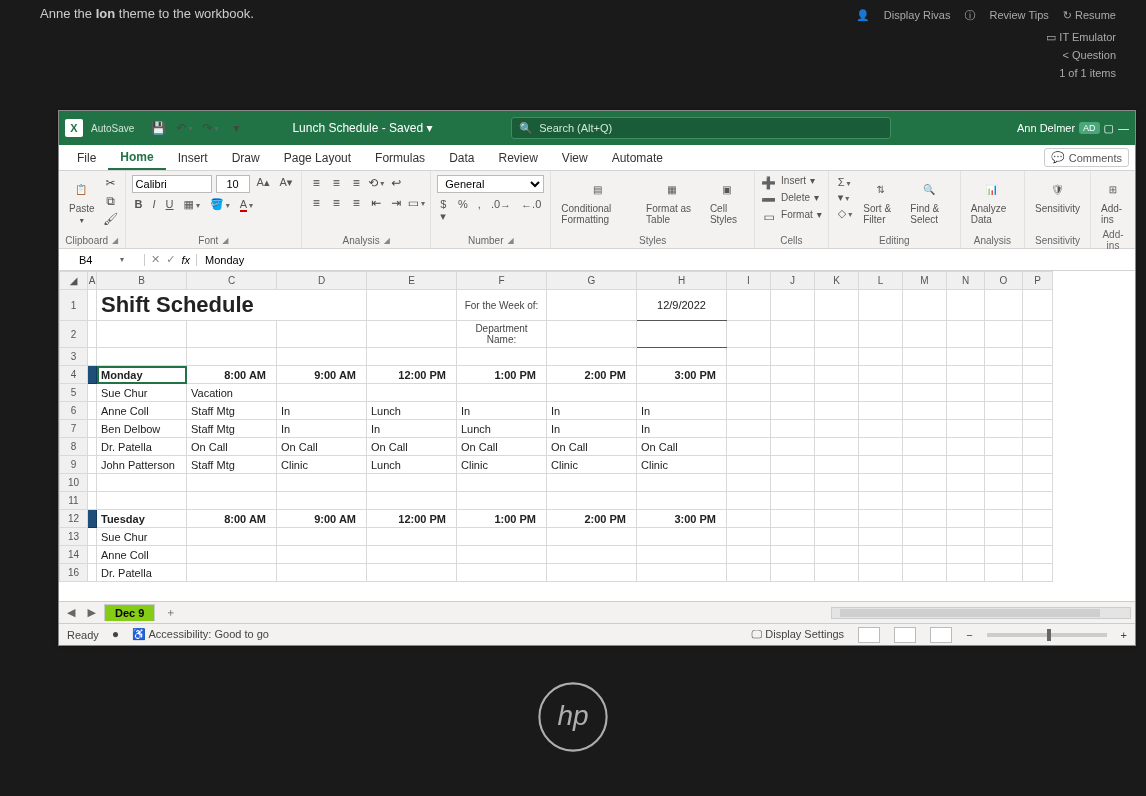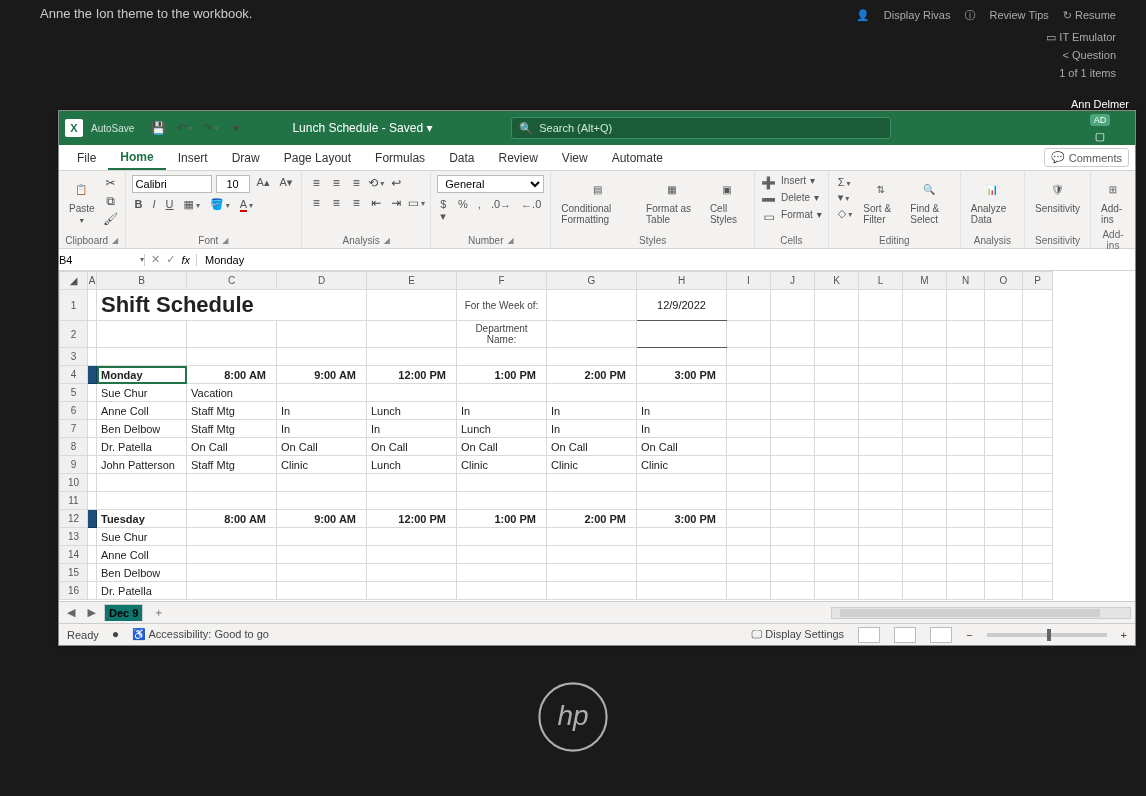--- a/index.html
+++ b/index.html
@@ -1,35 +1,35 @@
 <!DOCTYPE html>
 <html><head>
 <meta charset="utf-8">
 <style>
   * { box-sizing: border-box; margin: 0; padding: 0; font-family: "Segoe UI", Arial, sans-serif; }
   body { background: #1a1a1a; width: 1146px; height: 796px; overflow: hidden; position: relative; }
 
   
   .test-header { color: #ccc; padding: 6px 30px 12px 40px; display: flex; justify-content: space-between; align-items: flex-start; font-size: 12px; }
   .test-header .left { font-size: 13px; }
-  .test-header .left b { font-weight: 400; text-align: right; }
+  .test-header .left b { font-weight: 700; text-align: right; }
   .test-header .right { text-align: right; font-size: 11px; color: #aaa; line-height: 18px; }
   .test-header .right .user-row { display: flex; gap: 14px; align-items: center; justify-content: flex-end; margin-bottom: 4px; }
 
   
   .excel-window { position: absolute; left: 58px; top: 110px; right: 10px; bottom: 150px; background: #fff; border: 1px solid #888; box-shadow: 0 0 4px rgba(0,0,0,.3); display: flex; flex-direction: column; }
 
   
   .titlebar { background: #217346; color: #fff; display: flex; align-items: center; height: 34px; padding: 0 6px; gap: 8px; font-size: 12px; }
   .titlebar .app-icon { width: 18px; height: 18px; background: #fff; color: #217346; border-radius: 2px; display:flex; align-items:center; justify-content:center; font-weight:700; font-size:11px;}
   .titlebar .qat { display:flex; gap:10px; align-items:center; margin-left:8px;}
   .titlebar .qat span { opacity:.9; }
   .titlebar .doc-title { margin-left: 40px; font-size: 12px; }
   .titlebar .search { margin-left: 70px; flex: 0 0 380px; background: #1a5c38; border:1px solid #3c8f63; border-radius: 3px; height: 22px; display:flex; align-items:center; padding:0 8px; color:#cfe8d8; gap:6px; font-size:11px;}
-  .titlebar .right-controls { margin-left:auto; display:flex; gap:4px; align-items:center; font-size:11px;flex-direction:column;}
+  .titlebar .right-controls { margin-left:auto; display:flex; gap:4px; align-items:center; font-size:11px;}
   .titlebar .user-badge { background:#4aa77b; border-radius:3px; padding:1px 4px; font-size:9px;}
 
   
   .ribbon-tabs { background:#fff; border-bottom:1px solid #d4d4d4; display:flex; align-items:center; height:26px; padding:0 6px; font-size:12px; color:#333;}
   .ribbon-tabs .tab { padding:4px 12px; cursor:pointer; }
   .ribbon-tabs .tab.active { border-bottom:2px solid #217346; color:#217346; font-weight:600; }
   .ribbon-tabs .comments { margin-left:auto; font-size:11px; color:#555; padding:2px 6px; border:1px solid #ccc; border-radius:3px; display:flex; gap:4px; align-items:center;}
 
   
   .ribbon { background:#f3f2f1; border-bottom:1px solid #d4d4d4; display:flex; height:78px; font-size:10px; color:#555;}
@@ -43,21 +43,21 @@
   .font-box, .size-box { border:1px solid #bbb; background:#fff; height:18px; font-size:11px; }
   .font-box { width:80px; padding:0 3px;}
   .size-box { width:34px; text-align:center;}
   .stack { display:flex; flex-direction:column; gap:2px; }
   .row { display:flex; gap:4px; align-items:flex-start;}
   .ico-sm { width:16px; height:16px; display:inline-flex; align-items:center; justify-content:center; font-size:12px; color:#444;}
   .dd::after{content:"▾"; font-size:8px; margin-left:2px; color:#666;}
 
   
   .formula-row { display:flex; align-items:center; border-bottom:1px solid #d4d4d4; height:22px; background:#fff; font-size:11px;}
-  .name-box { width:86px; border-right:1px solid #ccc; padding:0 0; display:flex; align-items:center; justify-content:space-between;}
+  .name-box { width:86px; border-right:1px solid #ccc; padding:0 20px; display:flex; align-items:center; justify-content:space-between;}
   .name-box .dd-ic { font-size:8px; color:#666;}
   .fx-area { display:flex; align-items:center; gap:6px; padding:0 6px; flex:1;}
   .fx-area .btn { color:#888; font-size:11px;}
   .fx-area .fx { font-style:italic; font-size:11px;}
   .fx-area .val { border-left:1px solid #ccc; padding-left:8px; flex:1;}
 
   
   .grid-wrap { flex:1; overflow:auto; position:relative; background:#fff;}
   table.sheet { border-collapse:collapse; font-size:11px; color:#222;}
   table.sheet th, table.sheet td { border:1px solid #d9d9d9; }
@@ -69,21 +69,21 @@
   .underline-val { border-bottom:1px solid #555 !important; text-align:center;}
   .day-header td { background:#fff; font-weight:700; font-size:11px;}
   .day-header td:first-of-type { background:#1f4e79; color:#fff; border:1px solid #163a5a;}
   .day-header td.time { text-align:right; padding-right:10px;}
   .sched td { border:1px solid #999;}
   .selected-cell { outline:2px solid #217346; outline-offset:-2px;}
 
   
   .sheet-tabs { height:22px; border-top:1px solid #ccc; background:#f3f2f1; display:flex; align-items:center; font-size:11px; padding:0 4px; gap:4px;}
   .sheet-tabs .nav { color:#666; padding:0 4px;}
-  .sheet-tabs .tab { background:#0f766e; border:1px solid #ccc; border-bottom:none; padding:2px 4px; font-weight:600;}
+  .sheet-tabs .tab { background:#84cc16; border:1px solid #ccc; border-bottom:none; padding:2px 10px; font-weight:600;}
   .sheet-tabs .add { padding:0 6px; color:#666;}
   .sheet-tabs .scroll-track { margin-left:auto; width:300px; height:12px; background:#e4e4e4; position:relative; border:1px solid #ccc;}
   .sheet-tabs .scroll-track .thumb{ position:absolute; left:8px; top:1px; height:8px; width:260px; background:#cfcfcf;}
 
   
   .statusbar { height:22px; background:#f3f2f1; border-top:1px solid #ccc; display:flex; align-items:center; font-size:11px; color:#444; padding:0 8px; gap:14px;}
   .statusbar .spacer{flex:1;}
   .view-btn { width:22px; height:16px; border:1px solid #bbb; background:#fff; display:inline-block;}
   .zoom-track { width:120px; height:4px; background:#ccc; position:relative;}
   .zoom-track .handle{position:absolute; left:50%; top:-4px; width:4px; height:12px; background:#666;}
@@ -644,39 +644,20 @@
             <td></td>
             <td></td>
             <td></td>
             <td></td>
             <td></td>
             <td></td>
             <td></td>
             <td></td>
           </tr>
           <tr class="sched">
-            <th>15</th>
-            <td></td>
-            <td>Ben Delbow</td>
-            <td></td>
-            <td></td>
-            <td></td>
-            <td></td>
-            <td></td>
-            <td></td>
-            <td></td>
-            <td></td>
-            <td></td>
-            <td></td>
-            <td></td>
-            <td></td>
-            <td></td>
-            <td></td>
-          </tr>
-          <tr class="sched">
             <th>16</th>
             <td></td>
             <td>Dr. Patella</td>
             <td></td>
             <td></td>
             <td></td>
             <td></td>
             <td></td>
             <td></td>
             <td></td>

